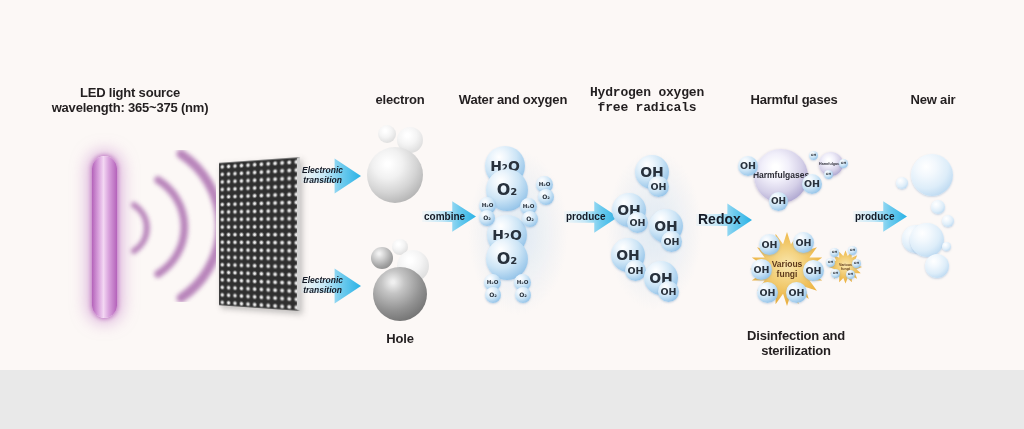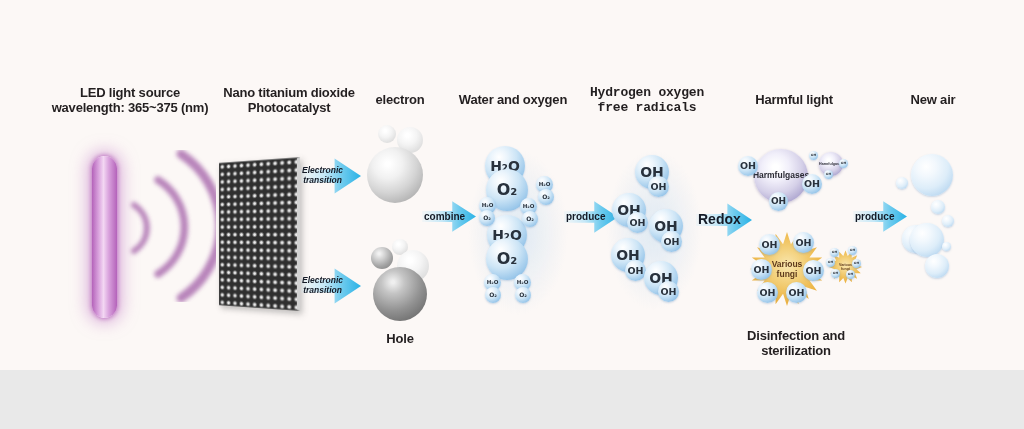--- a/index.html
+++ b/index.html
@@ -77,31 +77,27 @@
       </filter>
   </defs>
 </svg>
 
 <div id="canvas">
 
   <div class="hdr" style="left:130px; top:85px;">
     <span>LED light source</span>
     <span>wavelength: 365~375 (nm)</span>
   </div>
-  <div class="hdr" style="left:289px; top:85px;">
-    <span>Nano titanium dioxide</span>
-    <span>Photocatalyst</span>
-  </div>
   <div class="hdr" style="left:400px; top:92px;">electron</div>
   <div class="hdr" style="left:513px; top:92px;">Water and oxygen</div>
   <div class="hdr" style="left:647px; top:85px;font-family:Liberation Mono, monospace;">
     <span>Hydrogen oxygen</span>
     <span>free radicals</span>
   </div>
-  <div class="hdr" style="left:794px; top:92px;">Harmful light</div>
+  <div class="hdr" style="left:794px; top:92px;">Harmful gases</div>
   <div class="hdr" style="left:933px; top:92px;">New air</div>
 
   <div class="tube"></div>
   <svg style="position:absolute; left:124px; top:150px;" width="92" height="152" viewBox="0 0 92 152">
     <g fill="none" stroke="#a768ac" stroke-linecap="round" filter="url(#waveBlur)" opacity="0.8">
       <path d="M 10 55 A 27 27 0 0 1 10 101" stroke-width="6"></path>
       <path d="M 34 30 A 55 55 0 0 1 34 124" stroke-width="7.5"></path>
       <path d="M 57 4 A 86 86 0 0 1 57 148" stroke-width="9"></path>
     </g>
   </svg>

